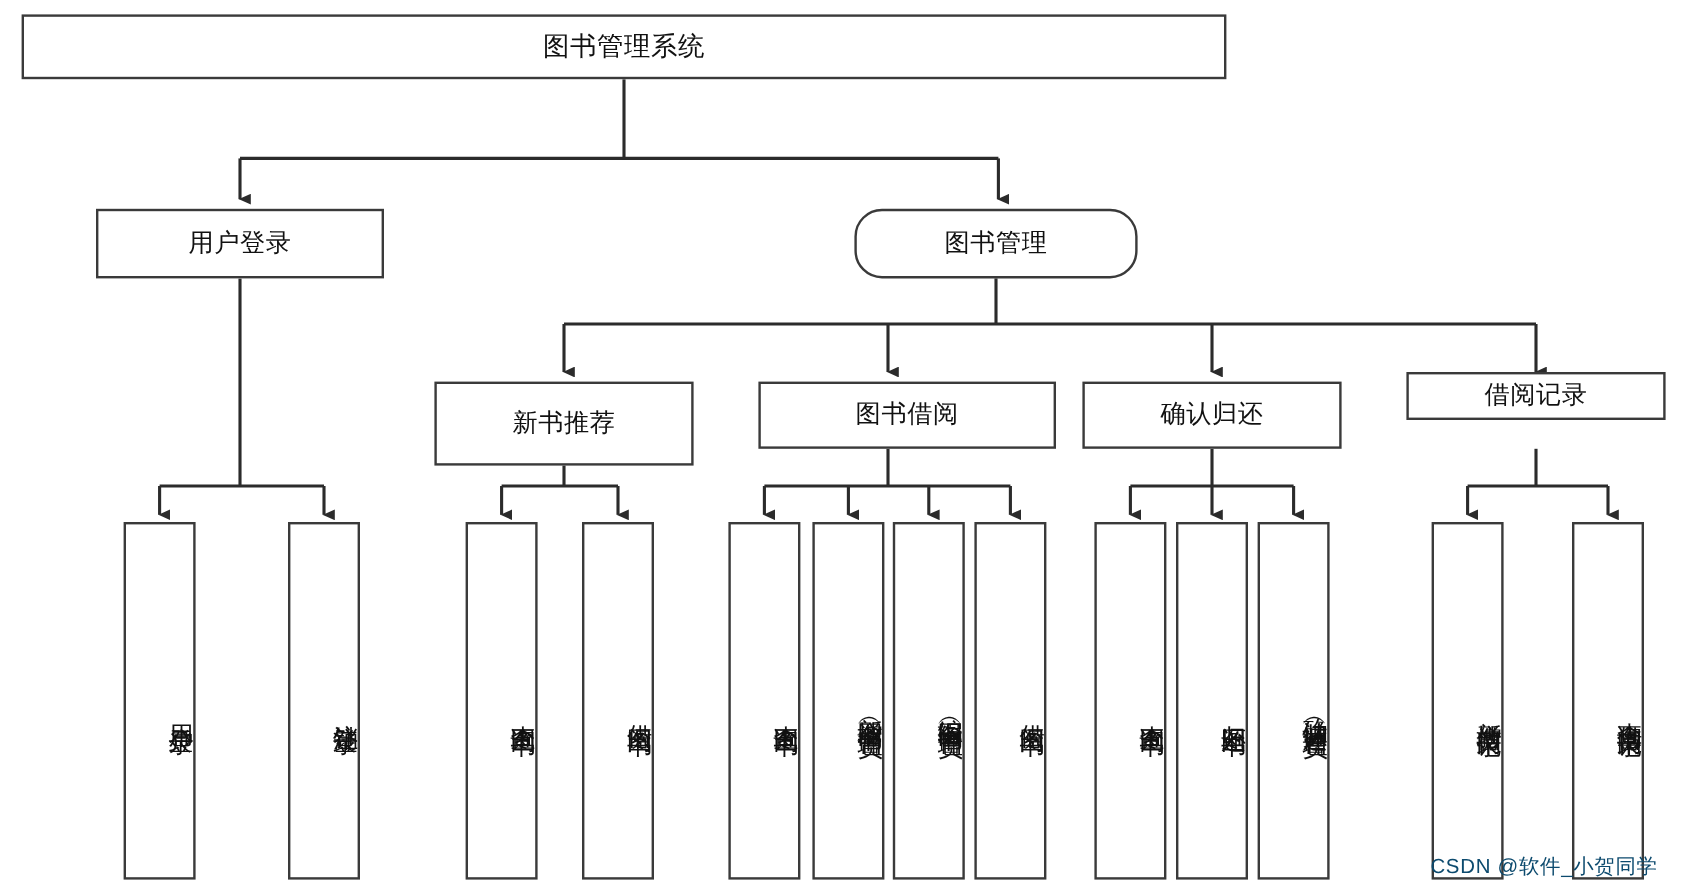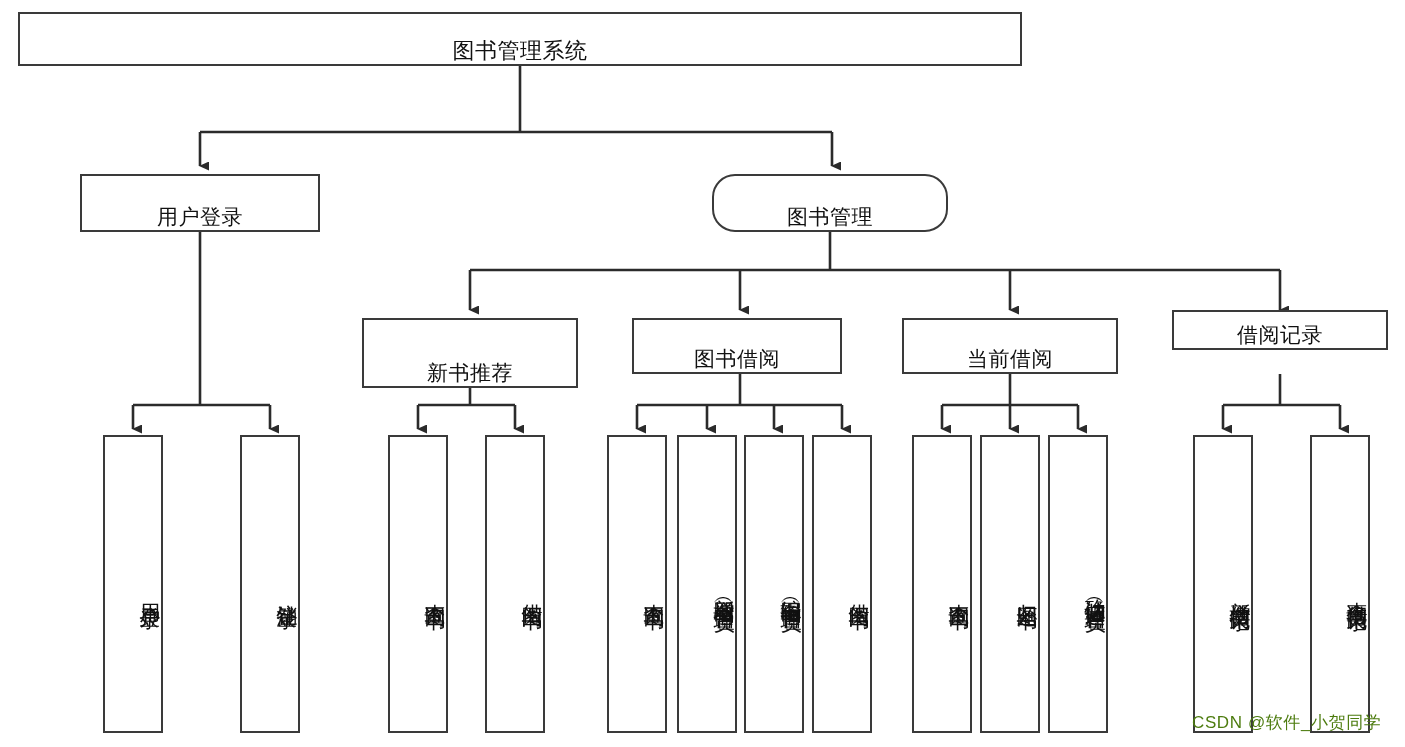--- a/index.html
+++ b/index.html
@@ -28,21 +28,21 @@
     width: 1405px;
     height: 747px;
     pointer-events: none;
   }
   .node {
     position: absolute;
     box-sizing: border-box;
     background: #ffffff;
     border: 2px solid #3a3a3a;
     display: flex;
-    align-items: flex-end;
+    align-items: center;
     justify-content: center;
     text-align: center;
     color: #111111;
     line-height: 1.18;
   }
   .node.horizontal {
     font-size: 21px;
     letter-spacing: 0.5px;
   }
   .node.root {
@@ -61,21 +61,21 @@
   .node-label {
     display: block;
     white-space: pre-line;
   }
   .node.vertical .node-label {
     white-space: normal;
   }
   #watermark {
     position: absolute;
     font-size: 17px;
-    color: #4d7c0f;
+    color: #0c4a6e;
     letter-spacing: 0.6px;
     white-space: nowrap;
     user-select: none;
   }
 </style>
 </head>
 <body>
 
 <div id="diagram-root">
 
@@ -148,25 +148,25 @@
   <div class="node horizontal" style="left:80px; top:174px; width:240px; height:58px;">
     <span class="node-label">用户登录</span>
   </div>
   <div class="node horizontal" style="left:712px; top:174px; width:236px; height:58px;border-radius:23px;">
     <span class="node-label">图书管理</span>
   </div>
 
   <div class="node horizontal" style="left:362px; top:318px; width:216px; height:70px;">
     <span class="node-label">新书推荐</span>
   </div>
-  <div class="node horizontal" style="left:632px; top:318px; width:210px; height:56px;">
+  <div class="node horizontal" style="left:632px; top:318px; width:248px; height:56px;">
     <span class="node-label">图书借阅</span>
   </div>
   <div class="node horizontal" style="left:902px; top:318px; width:216px; height:56px;">
-    <span class="node-label">当前借阅</span>
+    <span class="node-label">确认归还</span>
   </div>
   <div class="node horizontal" style="left:1172px; top:310px; width:216px; height:40px;">
     <span class="node-label">借阅记录</span>
   </div>
 
   <div class="node vertical" style="left:103px; top:435px; width:60px; height:298px;">
     <span class="node-label">用户登录</span>
   </div>
   <div class="node vertical" style="left:240px; top:435px; width:60px; height:298px;">
     <span class="node-label">注销登录</span>

